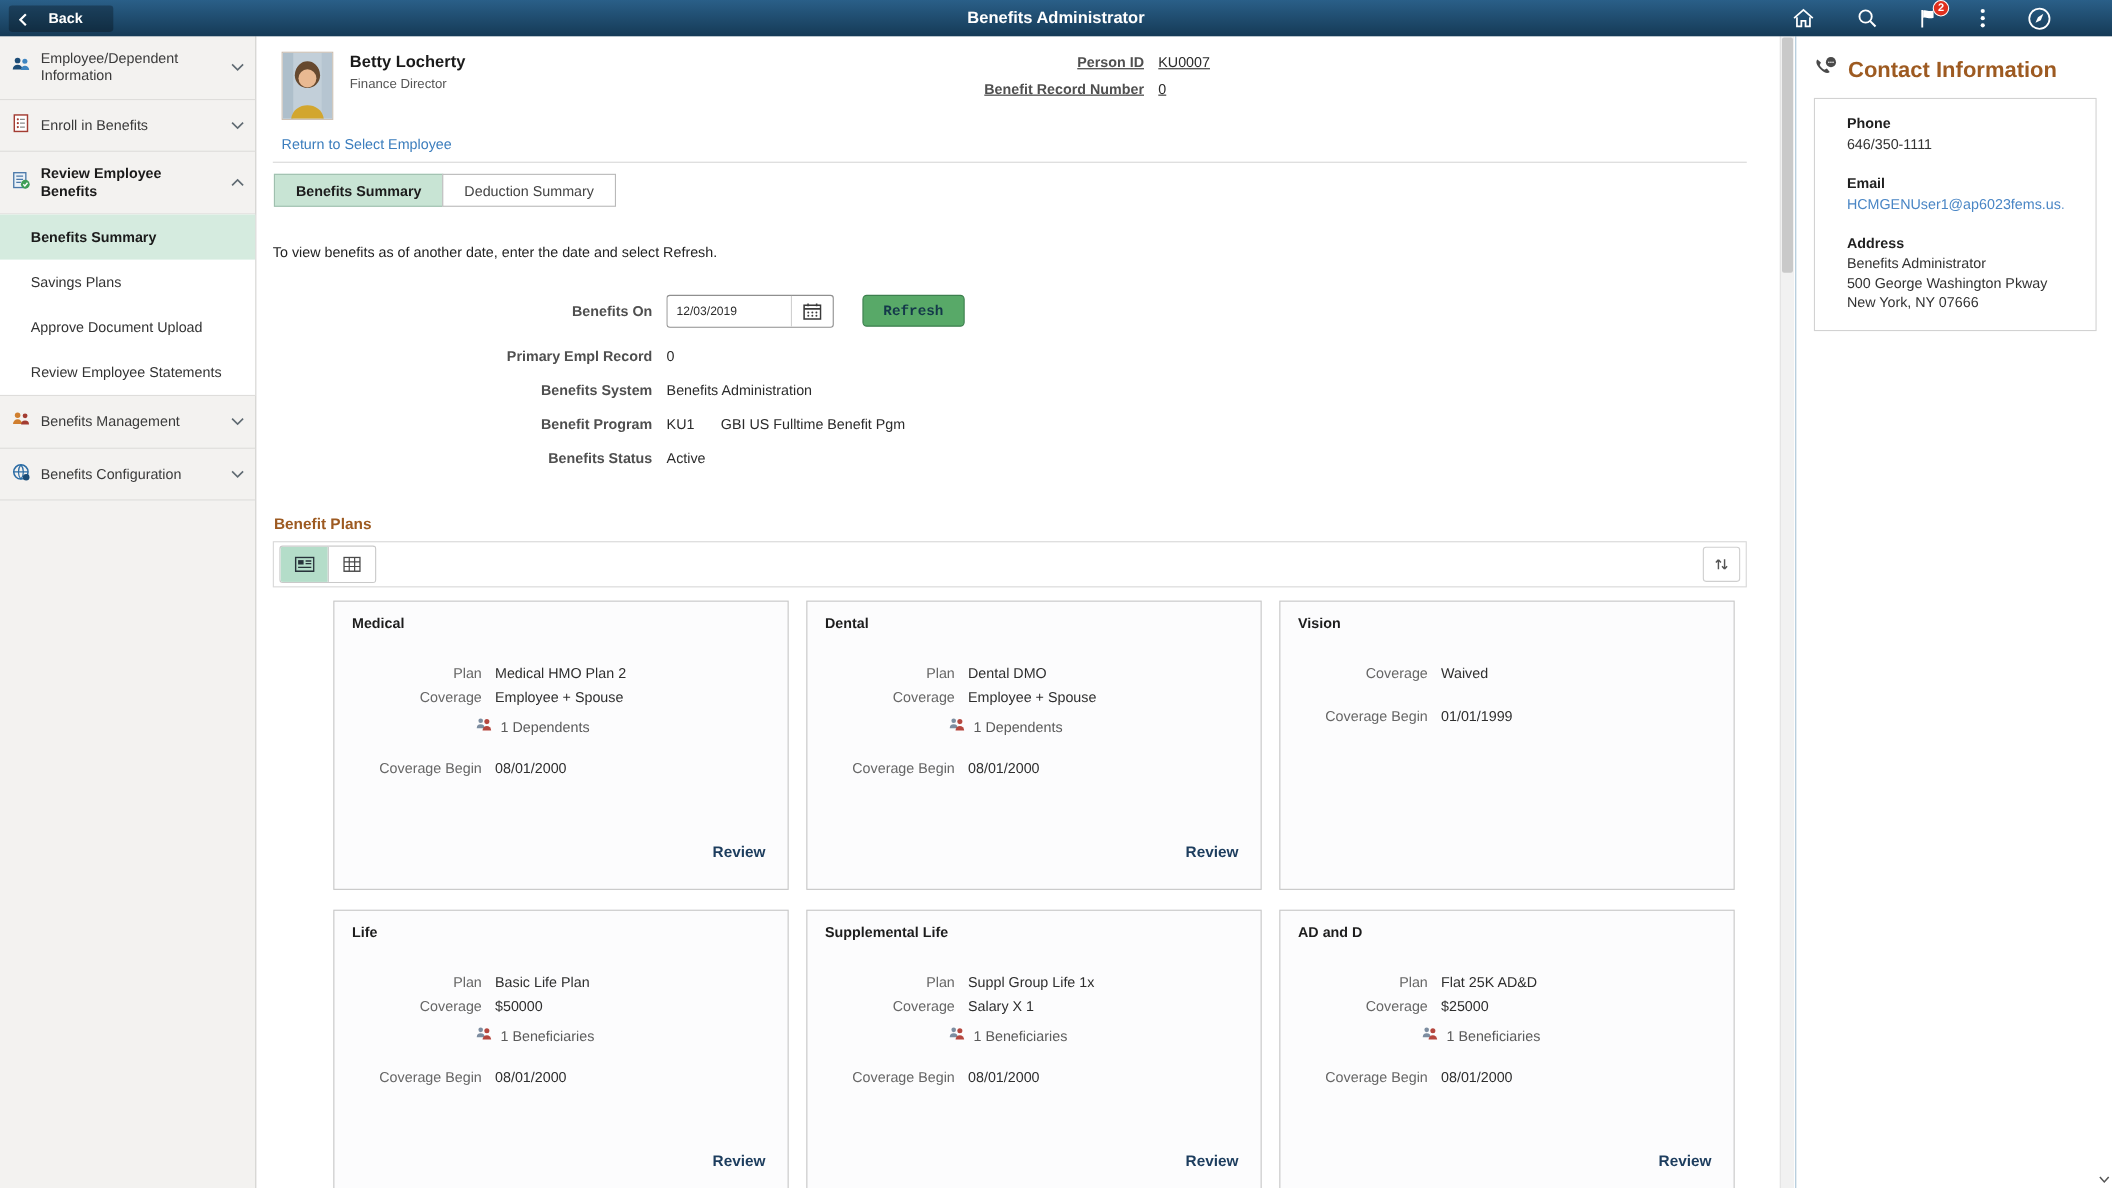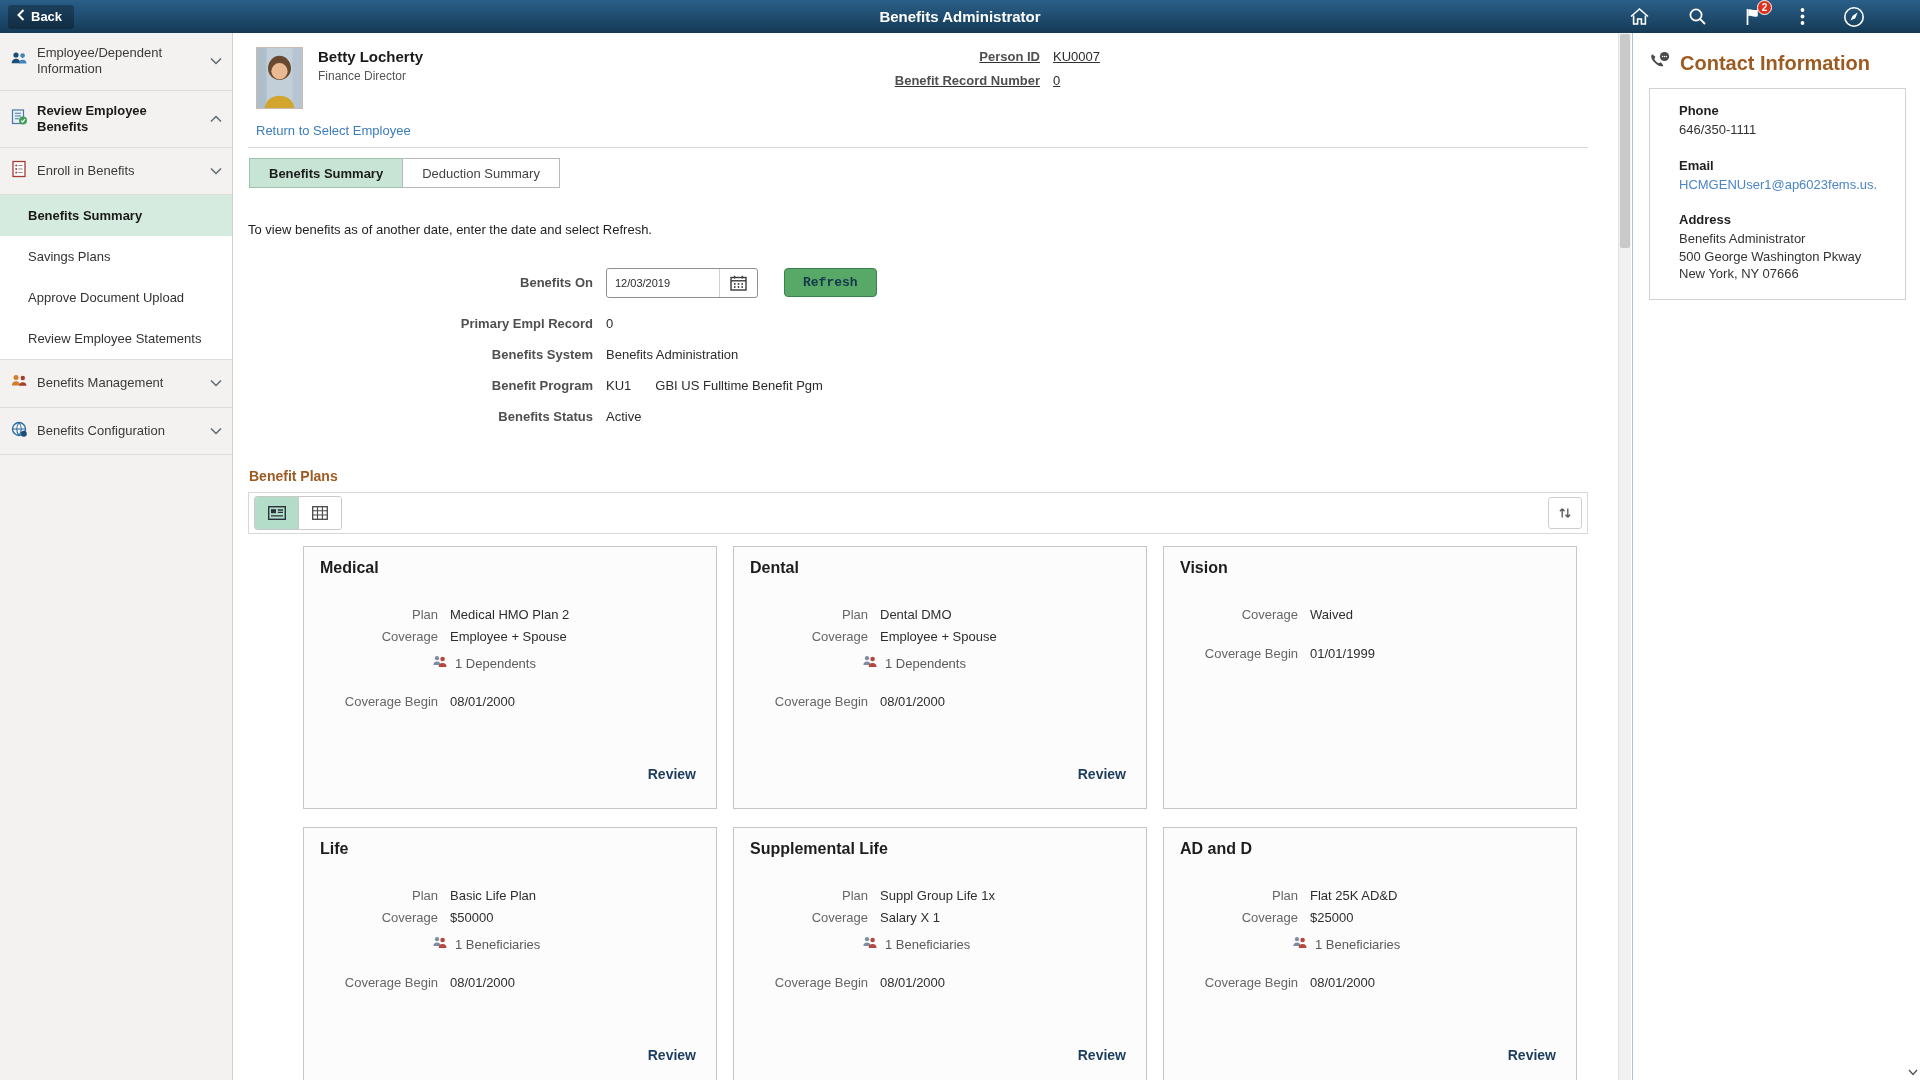--- a/index.html
+++ b/index.html
@@ -3,21 +3,21 @@
 <meta charset="utf-8">
 <style>
   * { margin:0; padding:0; box-sizing:border-box; }
   html,body { width:1920px; height:1080px; overflow:hidden; background:#fff;
     font-family:"Liberation Sans","DejaVu Sans",sans-serif; font-size:13px; color:#333; }
 
   
   .topbar { position:absolute; top:0; left:0; right:0; height:33px;
     background:linear-gradient(#2a5f88,#153a56); display:flex; align-items:center; z-index:30; }
   .back-btn { margin-left:8px; background:rgba(0,0,0,.28); border-radius:3px; color:#fff;
-    padding:4px 12px 5px 9px; display:flex; align-items:flex-start; gap:6px; font-weight:bold; cursor:pointer; }
+    padding:4px 28px 5px 9px; display:flex; align-items:flex-end; gap:19px; font-weight:bold; cursor:pointer; }
   .topbar-title { position:absolute; left:0; right:0; text-align:center; color:#fff;
     font-weight:bold; font-size:15px; pointer-events:none; }
   .topbar-icons { margin-left:auto; display:flex; align-items:center; gap:38px; margin-right:55px; }
   .tb-icon { position:relative; cursor:pointer; display:flex; align-items:center; }
   .flag-badge { position:absolute; top:-7px; right:-10px; background:#e0301e; color:#fff;
     border-radius:50%; width:15px; height:15px; font-size:10px; font-weight:bold;
     display:flex; align-items:center; justify-content:center; border:1px solid #fff; }
 
   
   .sidebar { position:absolute; top:33px; left:0; width:233px; bottom:0;
@@ -76,21 +76,21 @@
     background:#fff; cursor:pointer; }
   .toggle-btn.active { background:#b4ddc9; }
   .toggle-btn + .toggle-btn { border-left:1px solid #c9c9c9; }
   .sort-btn { margin-left:auto; width:34px; height:32px; border:1px solid #cfcfcf; border-radius:3px;
     display:flex; align-items:center; justify-content:center; background:#fff; cursor:pointer; }
 
   .cards { margin:12px 10px 0 55px; display:grid; grid-template-columns:repeat(3,414px);
     gap:18px 16px; }
   .card { height:263px; border:1px solid #c6c6c6; background:#fcfcfd; position:relative;
     padding:12px 16px; }
-  .card-title { font-size:16px; font-weight:bold; color:#1d1d1d; }
+  .card-title { font-size:13px; font-weight:bold; color:#1d1d1d; }
   .card-rows { margin-top:30px; }
   .crow { display:flex; margin-bottom:7px; }
   .clabel { width:118px; text-align:right; color:#666; margin-right:12px; flex:none; }
   .cvalue { color:#2e2e2e; }
   .people-row { margin:11px 0 0 112px; display:flex; align-items:center; gap:7px; color:#5a5a5a; cursor:pointer; }
   .begin-row { margin-top:23px; }
   .vision-begin { margin-top:24px; }
   .review { position:absolute; right:20px; bottom:26px; font-weight:bold; color:#1d3d5e;
     font-size:14px; cursor:pointer; text-decoration:none; }
 
@@ -173,50 +173,50 @@
           <path d="M8.9 13.6 a3.8 3.8 0 0 1 7.6 0 Z" fill="#3e85c0"></path>
         </svg>
     </span>
     <span class="lbl">Employee/Dependent Information</span>
     <span class="chev">
       <svg width="12" height="8" viewBox="0 0 12 8">
           <path d="M1 1.5 L6 6.5 L11 1.5" fill="none" stroke="#5f6a72" stroke-width="1.5"></path>
         </svg>
     </span>
   </div>
-  <div class="side-item bold">
-    <span>
-      <svg width="18" height="18" viewBox="0 0 18 18">
-          <rect x="2.5" y="2" width="11" height="13.5" fill="#eaf1f7" stroke="#4978a8" stroke-width="1.2"></rect>
-          <path d="M4.8 5.2 H11 M4.8 8 H11 M4.8 10.8 H9" stroke="#4978a8" stroke-width="1.1"></path>
-          <circle cx="13" cy="12.5" r="4" fill="#3f9e57"></circle>
-          <path d="M11.2 12.6 L12.6 14 L15 11.2" fill="none" stroke="#fff" stroke-width="1.3"></path>
-        </svg>
-    </span>
-    <span class="lbl">Review Employee Benefits</span>
-    <span class="chev">
-      <svg width="12" height="8" viewBox="0 0 12 8">
-          <path d="M1 6.5 L6 1.5 L11 6.5" fill="none" stroke="#5f6a72" stroke-width="1.5"></path>
-        </svg>
-    </span>
-  </div>
   <div class="side-item">
     <span>
       <svg width="18" height="18" viewBox="0 0 18 18">
           <rect x="3" y="1.5" width="12" height="15" fill="#fff" stroke="#a33c32" stroke-width="1.3"></rect>
           <circle cx="6.2" cy="5.5" r="1" fill="#a33c32"></circle>
           <circle cx="6.2" cy="9" r="1" fill="#a33c32"></circle>
           <circle cx="6.2" cy="12.5" r="1" fill="#a33c32"></circle>
           <path d="M8.2 5.5 H12.6 M8.2 9 H12.6 M8.2 12.5 H12.6" stroke="#8a8a8a" stroke-width="1.1"></path>
         </svg>
     </span>
     <span class="lbl">Enroll in Benefits</span>
     <span class="chev">
       <svg width="12" height="8" viewBox="0 0 12 8">
           <path d="M1 1.5 L6 6.5 L11 1.5" fill="none" stroke="#5f6a72" stroke-width="1.5"></path>
+        </svg>
+    </span>
+  </div>
+  <div class="side-item bold">
+    <span>
+      <svg width="18" height="18" viewBox="0 0 18 18">
+          <rect x="2.5" y="2" width="11" height="13.5" fill="#eaf1f7" stroke="#4978a8" stroke-width="1.2"></rect>
+          <path d="M4.8 5.2 H11 M4.8 8 H11 M4.8 10.8 H9" stroke="#4978a8" stroke-width="1.1"></path>
+          <circle cx="13" cy="12.5" r="4" fill="#3f9e57"></circle>
+          <path d="M11.2 12.6 L12.6 14 L15 11.2" fill="none" stroke="#fff" stroke-width="1.3"></path>
+        </svg>
+    </span>
+    <span class="lbl">Review Employee Benefits</span>
+    <span class="chev">
+      <svg width="12" height="8" viewBox="0 0 12 8">
+          <path d="M1 6.5 L6 1.5 L11 6.5" fill="none" stroke="#5f6a72" stroke-width="1.5"></path>
         </svg>
     </span>
   </div>
   <div class="side-sub">
     <div class="sub-item active">Benefits Summary</div>
     <div class="sub-item">Savings Plans</div>
     <div class="sub-item">Approve Document Upload</div>
     <div class="sub-item">Review Employee Statements</div>
   </div>
   <div class="side-item">

